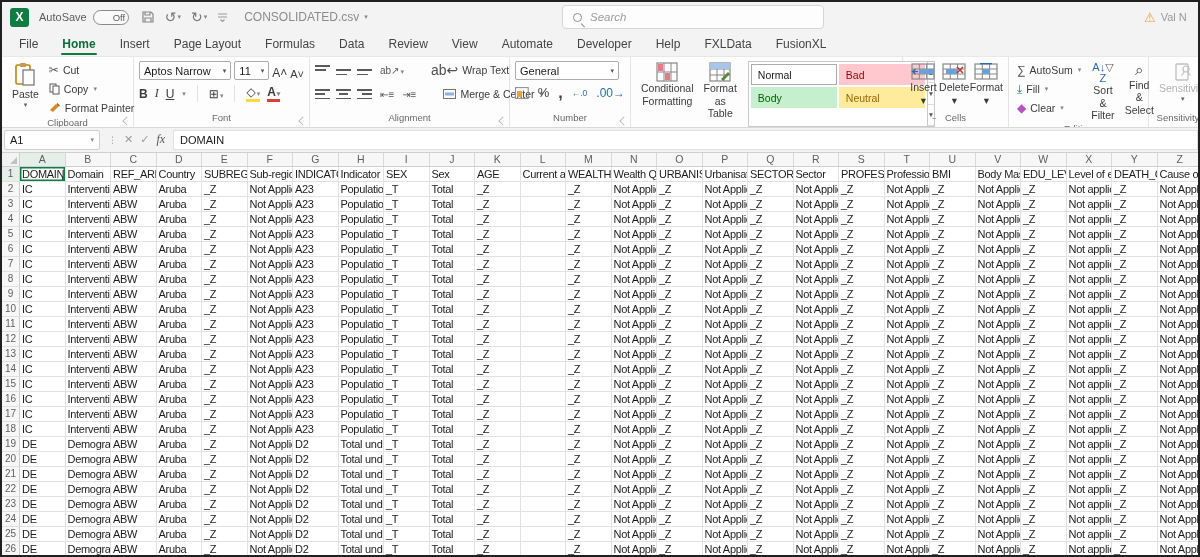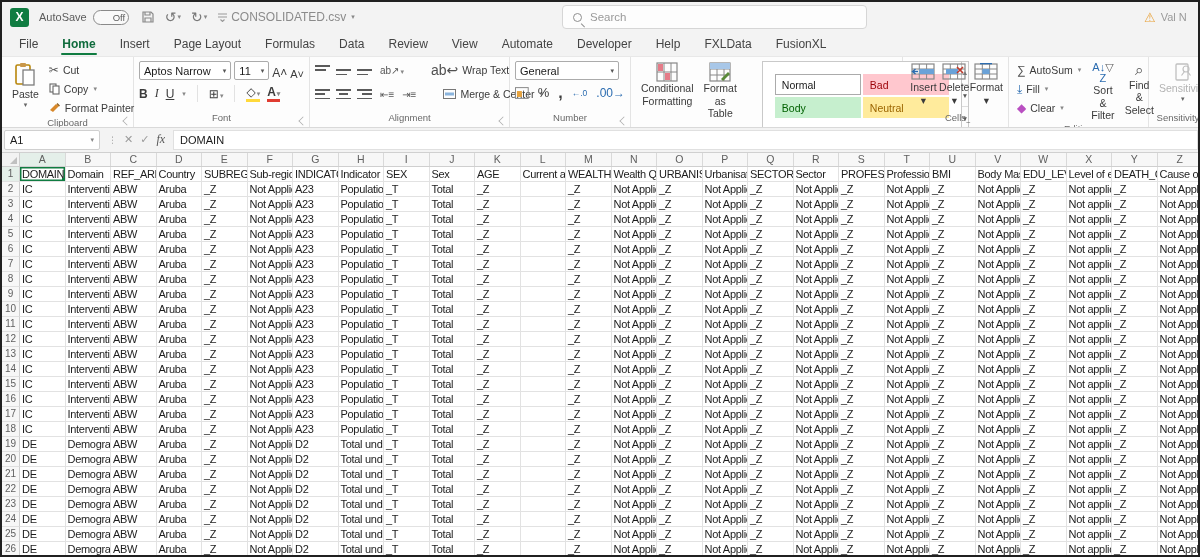--- a/index.html
+++ b/index.html
@@ -16,22 +16,22 @@
   .xl-logo { width: 19px; height: 19px; background: #107c41; border-radius: 3px; color: #fff; font-weight: bold; font-size: 12px; display: flex; align-items: center; justify-content: center; margin-right: 10px; }
   .autosave { display: flex; align-items: center; gap: 6px; color: #5c5c5c; font-size: 11px; }
   .toggle { width: 36px; height: 15px; border: 1px solid #8a8a8a; border-radius: 8px; display: flex; align-items: center; padding: 1px 16px; gap: 3px; background: #f9f9f9; }
   .knob { width: 10px; height: 10px; border-radius: 50%; background: #6b6b6b; }
   .toggle-state { font-size: 9.5px; color: #5c5c5c; }
   .qat { display: flex; align-items: center; gap: 10px; margin-left: 12px; color: #777; }
   .qat .glyph { font-size: 14px; line-height: 1; }
   .mini-chevron { font-size: 7px; color: #888; margin-left: 1px; }
   .qat-btn { display: flex; align-items: center; }
   .save-svg, .cust-svg { display: block; }
-  .doc-title { margin-left: 3px; color: #8b8b8b; font-size: 12px; display: flex; align-items: center; gap: 4px; }
-  .search-box { position: absolute; left: 560px; top: 3px; width: 305px; height: 24px; background: #fdfdfd; border: 1px solid #d6d6d6; border-radius: 4px; display: flex; align-items: center; padding: 0 10px; gap: 8px; color: #9a9a9a; font-size: 11.5px; }
+  .doc-title { margin-left: 16px; color: #8b8b8b; font-size: 12px; display: flex; align-items: center; gap: 4px; }
+  .search-box { position: absolute; left: 560px; top: 3px; width: 262px; height: 24px; background: #fdfdfd; border: 1px solid #d6d6d6; border-radius: 4px; display: flex; align-items: center; padding: 0 10px; gap: 8px; color: #9a9a9a; font-size: 11.5px; font-style: italic; }
   .search-glyph { width: 9px; height: 9px; border: 1.4px solid #8f8f8f; border-radius: 50%; position: relative; flex: none; }
   .search-glyph::after { content: ""; position: absolute; width: 5px; height: 1.4px; background: #8f8f8f; transform: rotate(45deg); left: 7px; top: 9px; transform-origin: left center; }
   .account { position: absolute; right: 2px; top: 0; height: 30px; display: flex; align-items: center; gap: 5px; font-size: 11px; color: #9a9a9a; white-space: nowrap; overflow: hidden; width: 52px; }
   .warn-icon { color: #e8a33d; font-size: 13px; }
   
   .tabsbar { height: 24px; display: flex; align-items: flex-end; padding: 0 6px; background: #f3f3f3; gap: 2px; }
   .tab { padding: 3px 11px 5px; font-size: 12px; color: #444; cursor: default; white-space: nowrap; }
   .tab.active { color: #0f6b3c; font-weight: bold; position: relative; }
   .tab.active::after { content: ""; position: absolute; left: 10px; right: 10px; bottom: 1px; height: 2.5px; background: #107c41; border-radius: 2px; }
   
@@ -55,21 +55,21 @@
   .vsep { width: 1px; background: #e2e2e2; align-self: stretch; margin: 0 4px; }
   .alignicons { display: flex; gap: 6px; }
   .al { width: 15px; height: 12px; display: flex; flex-direction: column; justify-content: space-between; padding: 1px 0; }
   .al i { display: block; height: 1.5px; background: #5a5a5a; }
   .al.top i:nth-child(1){width:100%}.al.top i:nth-child(2){width:70%}.al.top i:nth-child(3){width:100%;visibility:hidden}
   .al.mid i:nth-child(1){width:100%;visibility:hidden}.al.mid i:nth-child(2){width:100%}.al.mid i:nth-child(3){width:70%}
   .al.bot i:nth-child(2){width:100%}.al.bot i:nth-child(1){visibility:hidden}.al.bot i:nth-child(3){width:70%}
   .al.left i:nth-child(1){width:100%}.al.left i:nth-child(2){width:65%}.al.left i:nth-child(3){width:100%}
   .al.center i{margin:0 auto}.al.center i:nth-child(1){width:100%}.al.center i:nth-child(2){width:65%}.al.center i:nth-child(3){width:100%}
   .al.right i{margin-left:auto}.al.right i:nth-child(1){width:100%}.al.right i:nth-child(2){width:65%}.al.right i:nth-child(3){width:100%}
-  .styles-gallery { display: grid; grid-template-columns: 86px 86px; grid-template-rows: 21px 21px; gap: 2px; border: 1px solid #c9c9c9; padding: 12px; background: #fff; margin-left: 20px; }
+  .styles-gallery { display: grid; grid-template-columns: 86px 86px; grid-template-rows: 21px 21px; gap: 2px; border: 1px solid #c9c9c9; padding: 2px; background: #fff; margin-left: 6px; }
   .style-chip { font-size: 10.5px; display: flex; align-items: center; padding: 0 6px; border: 1px solid transparent; }
   .gallery-scroll { width: 13px; border: 1px solid #c9c9c9; border-left: none; display: flex; flex-direction: column; }
   .gallery-scroll span { flex: 1; display: flex; align-items: center; justify-content: center; font-size: 6.5px; color: #555; border-bottom: 1px solid #ddd; }
   .cellbtn { width: 36px; display: flex; flex-direction: column; align-items: center; font-size: 10.5px; color: #3b3b3b; gap: 1px; padding-top: 2px; }
   .gridicon { display: block; }
   .twoline { line-height: 1.2; text-align: center; }
   .sens { color: #b3b3b3; }
   
   .formulabar { height: 25px; background: #f3f3f3; display: flex; align-items: center; padding: 2px 0 3px 2px; gap: 4px; border-bottom: 1px solid #d0d0d0; }
   .namebox { width: 96px; height: 20px; background: #fff; border: 1px solid #d0d0d0; border-radius: 2px; display: flex; align-items: center; justify-content: space-between; font-size: 11px; color: #1a1a1a; padding: 0 5px; }

